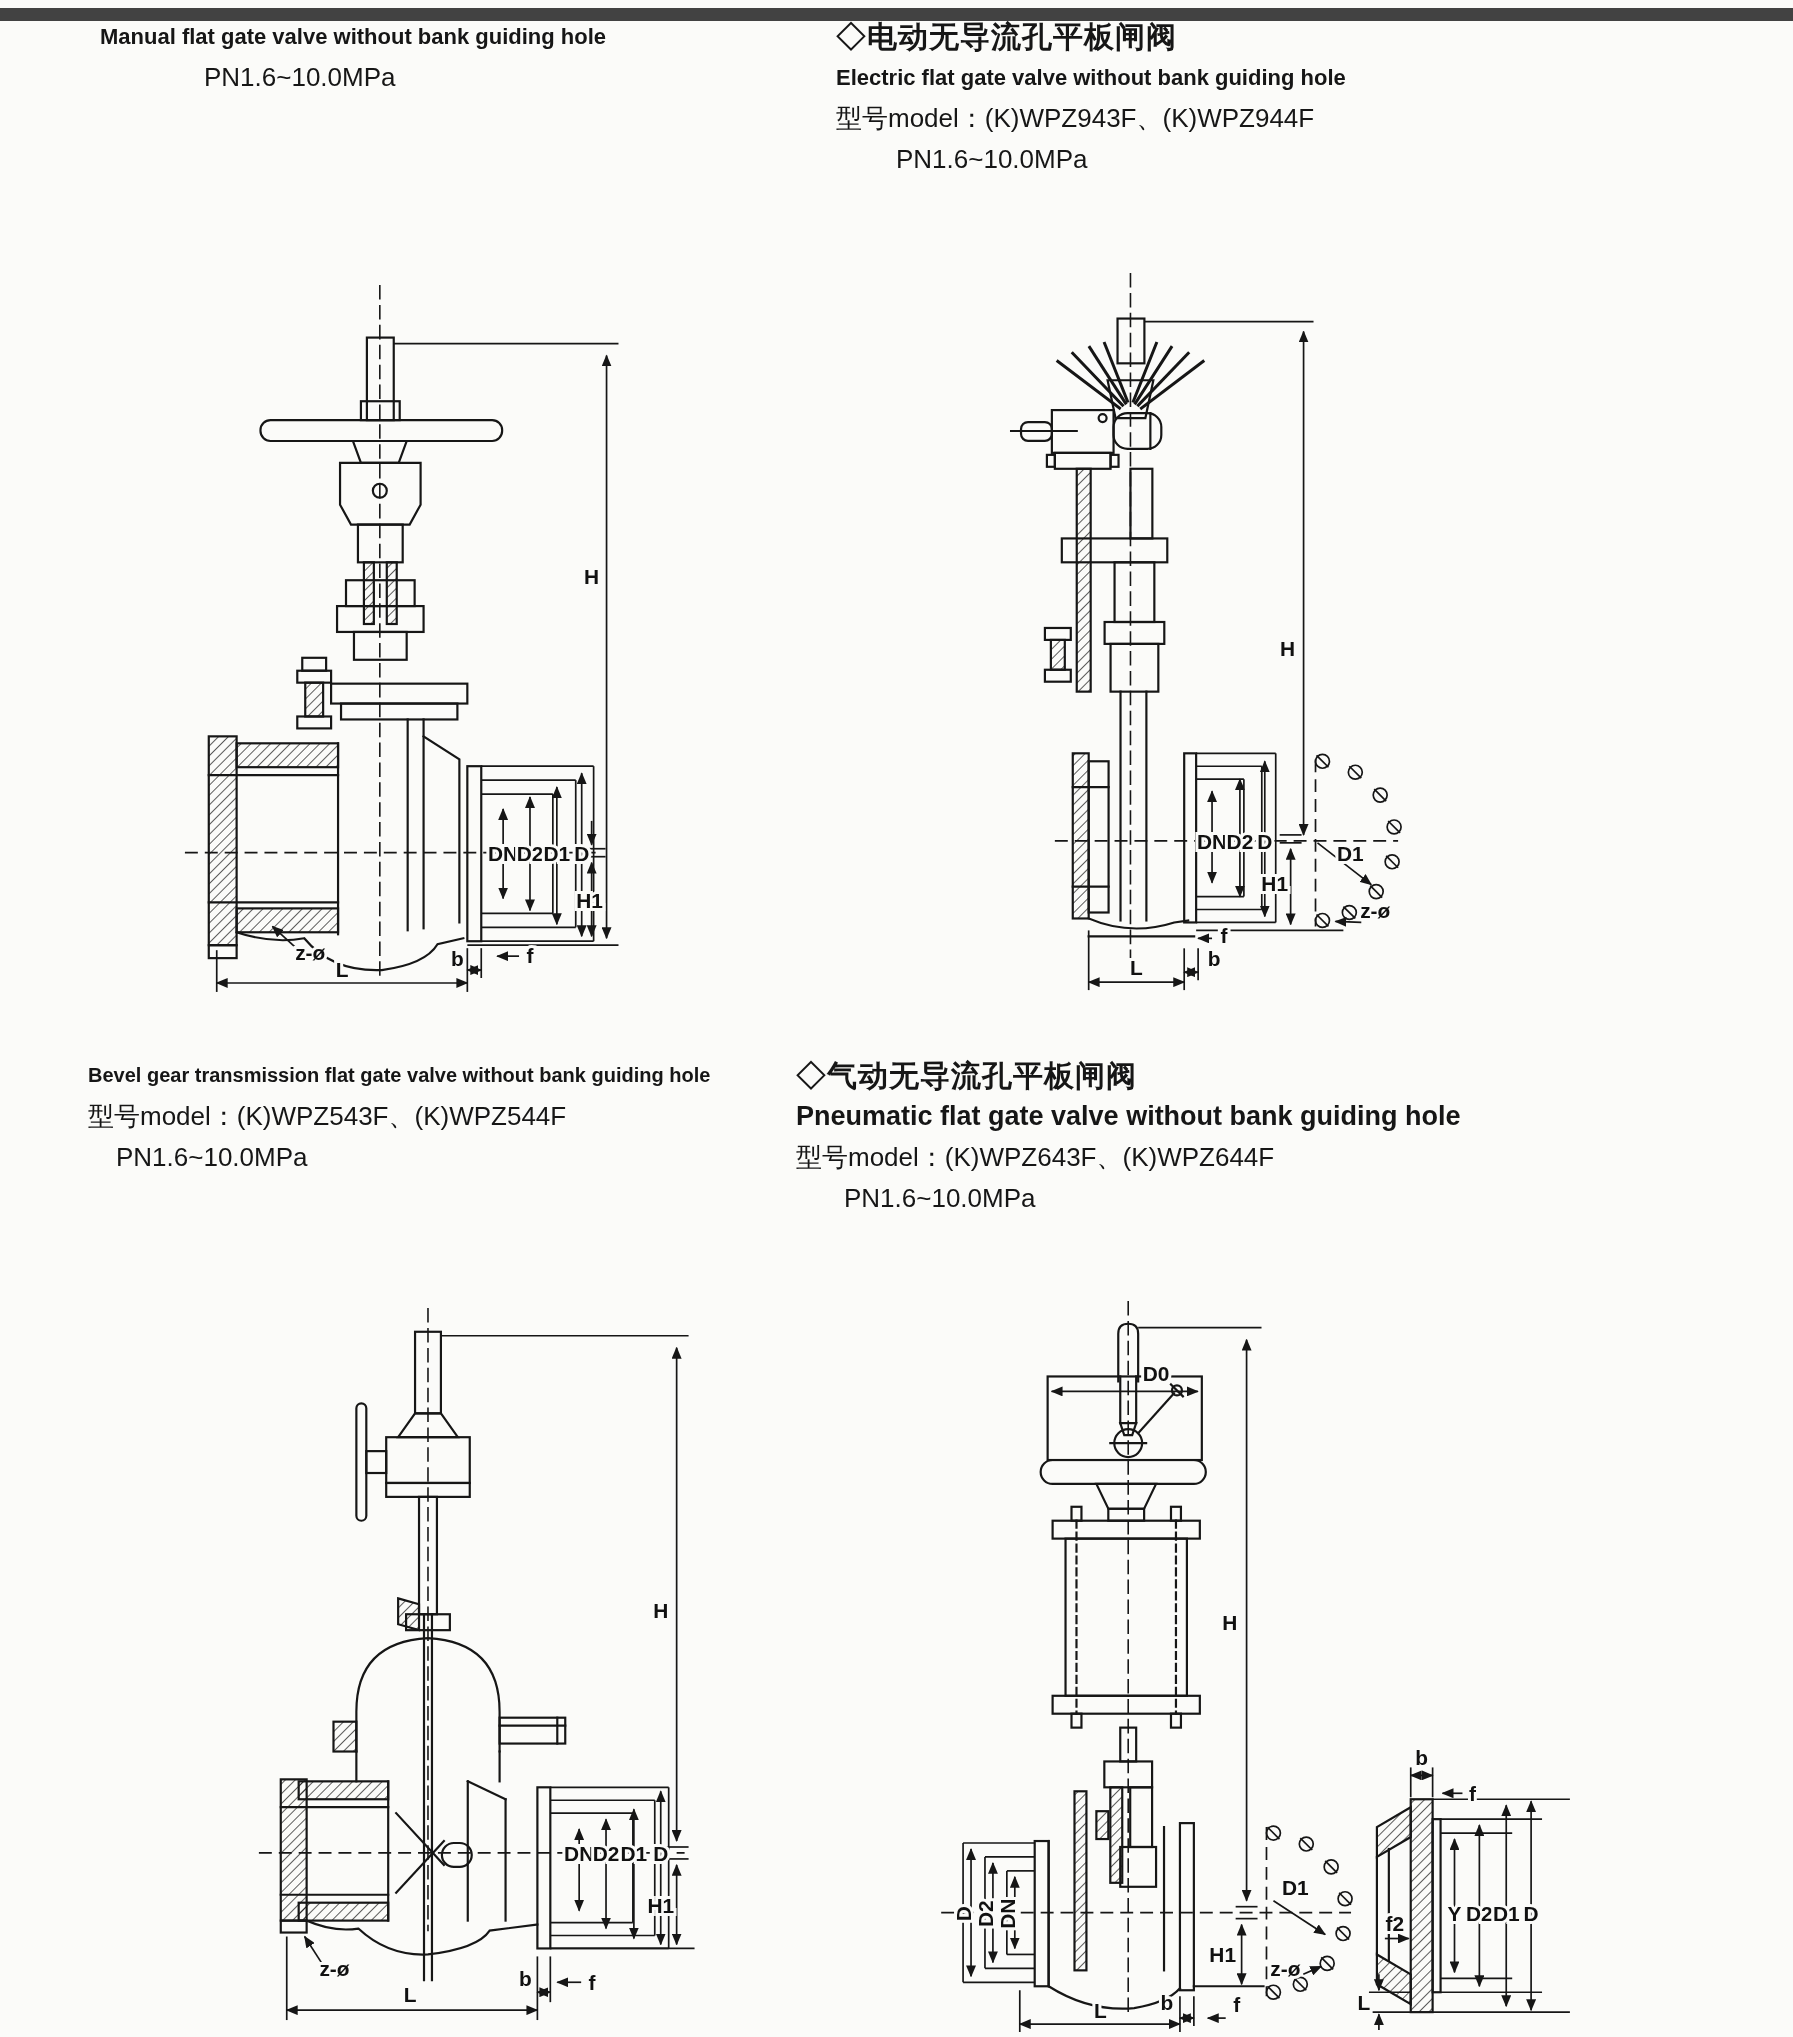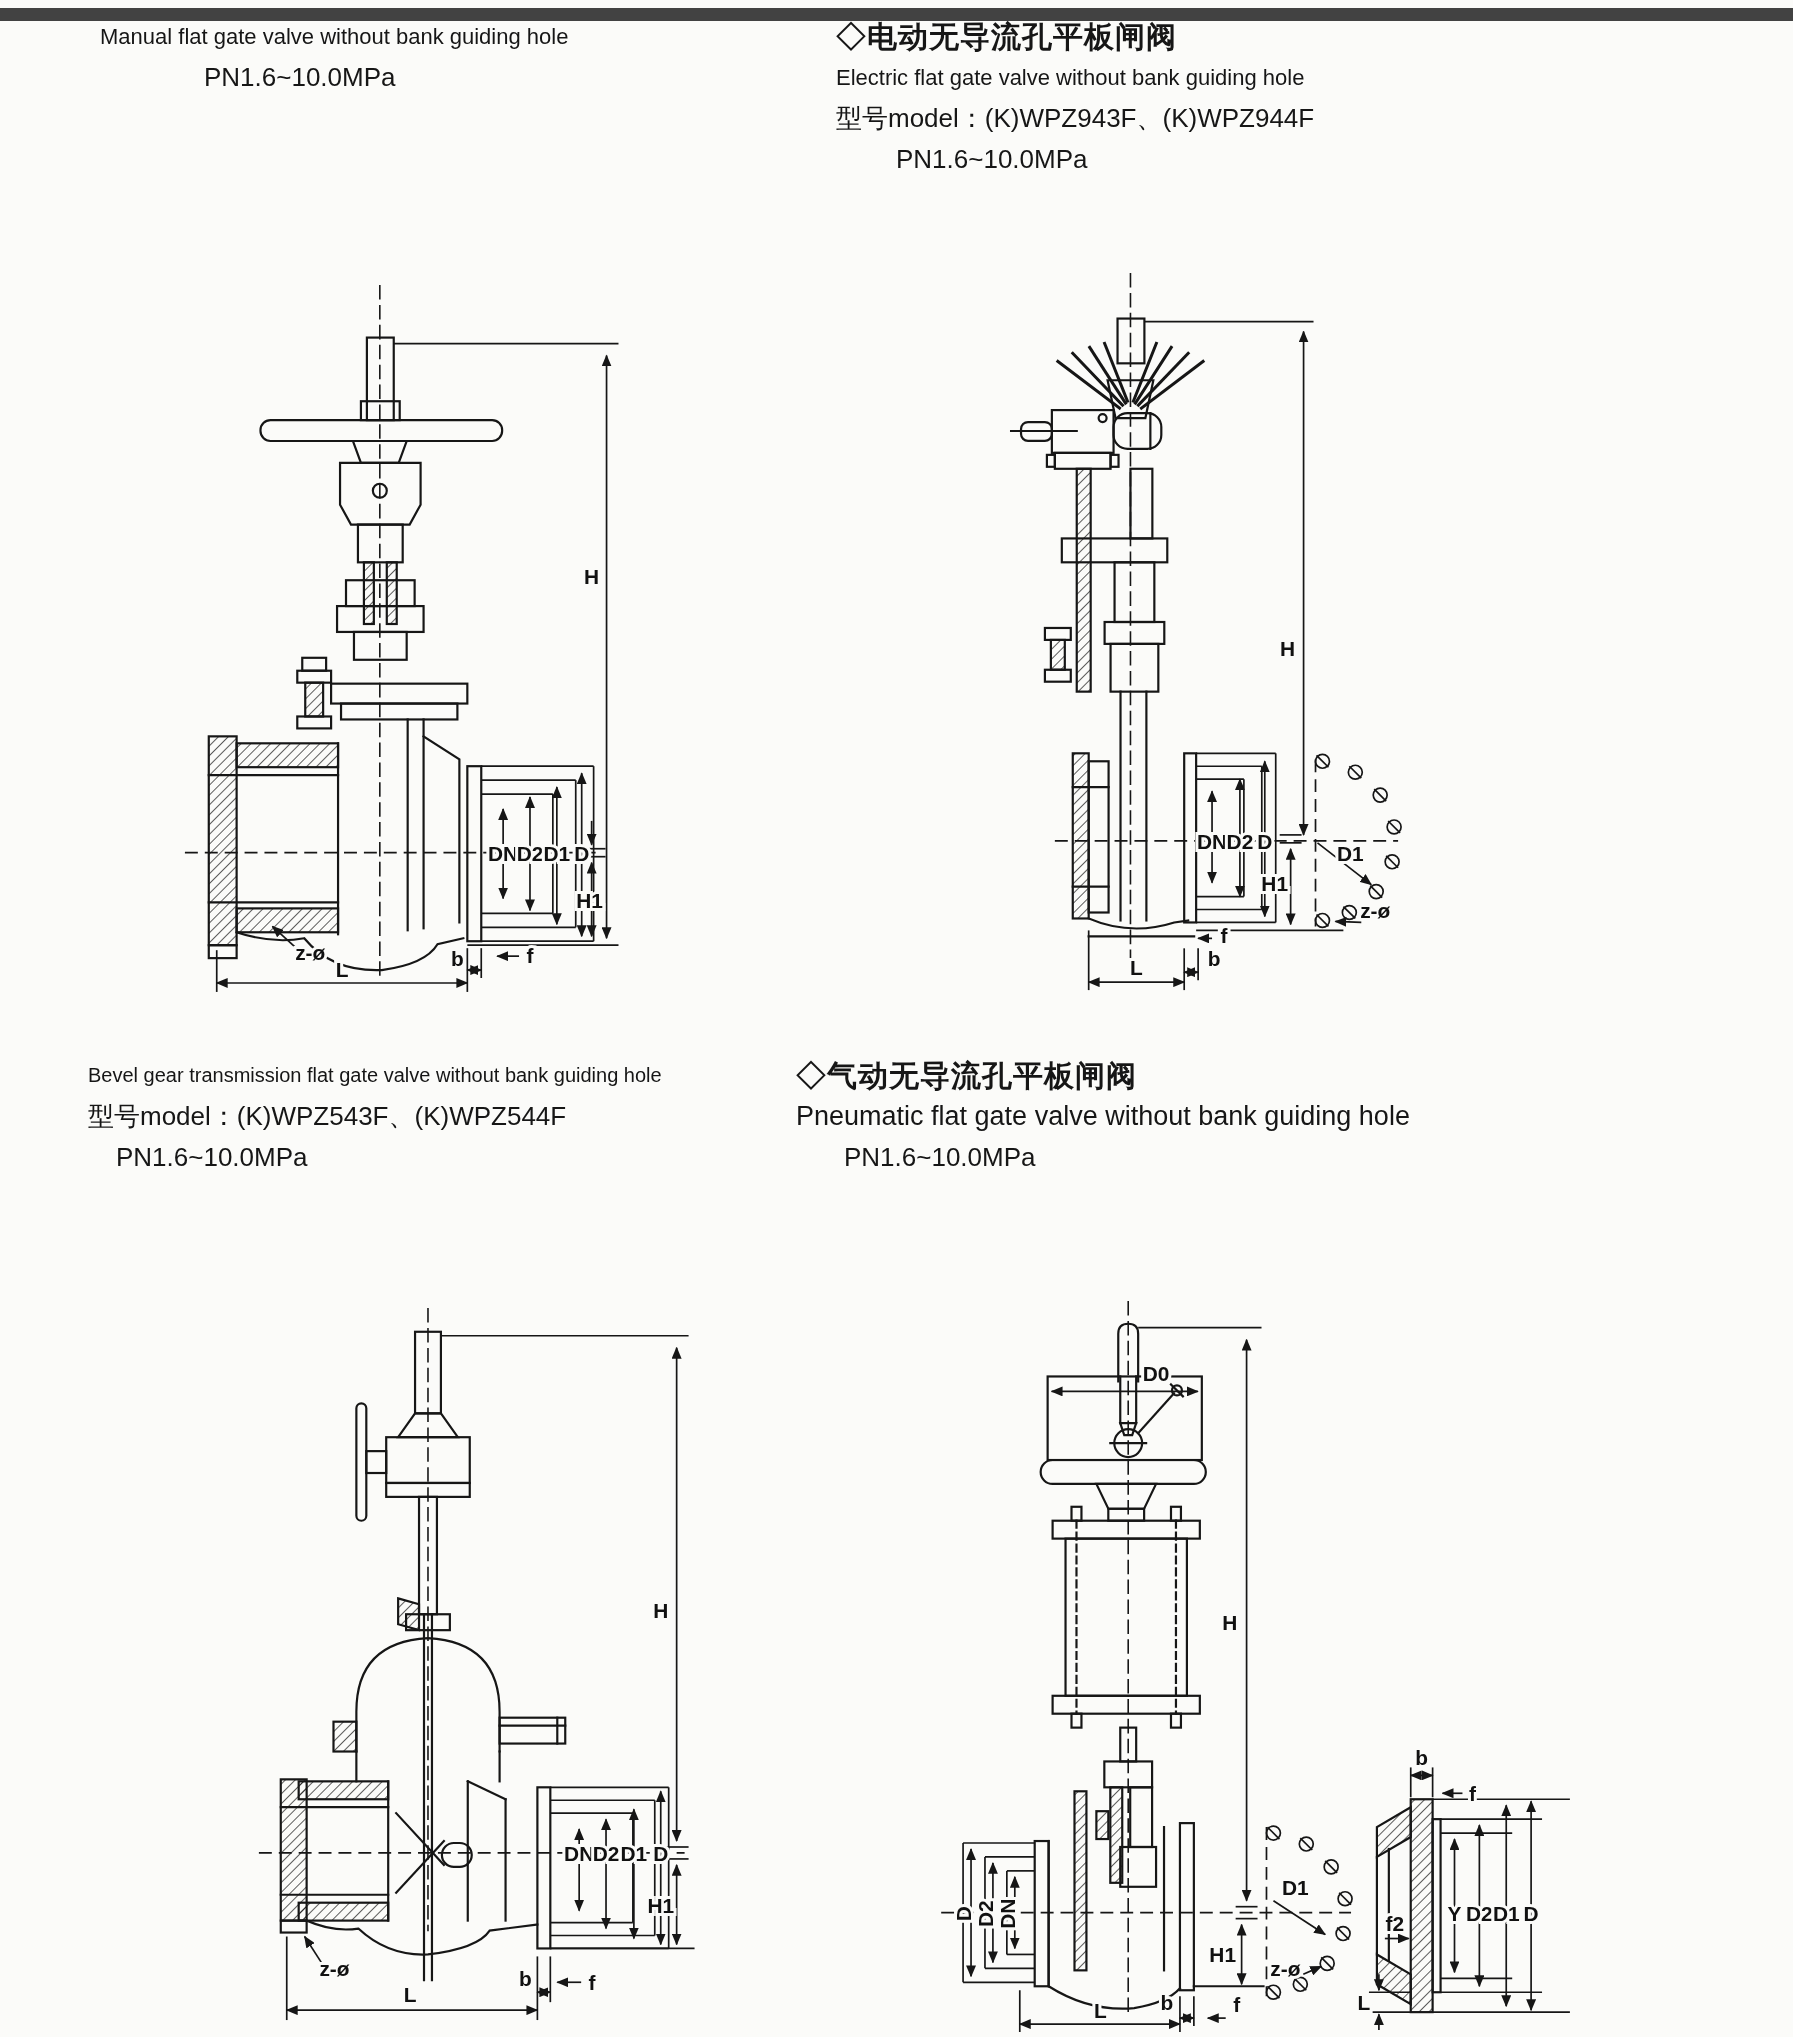--- a/index.html
+++ b/index.html
@@ -1,21 +1,21 @@
 <!DOCTYPE html>
 <html><head>
 <meta charset="utf-8">
 <style>
   html,body{margin:0;padding:0;background:#e8e8e8}
   .sheet{position:relative;width:1794px;height:2038px;background:#fbfbf9;overflow:hidden;
          font-family:"Liberation Sans",sans-serif;color:#161616}
   .scan-bar{position:absolute;left:0;top:8px;width:100%;height:13px;background:#424242}
   .txt{position:absolute;line-height:41px;white-space:nowrap}
   .txt .zh{font-size:30px;font-weight:bold;letter-spacing:1px}
-  .txt .en{font-weight:normal}
+  .txt .en{font-weight:bold}
   .txt .model{font-size:26px}
   .txt .pn{font-size:26px}
   .tl{left:100px;top:16px}.tl .en{font-size:22px}.tl .pn{margin-left:104px}
   .tr{left:836px;top:16px}.tr .en{font-size:22px}.tr .pn{margin-left:60px}
   .bl{left:88px;top:1055px}.bl .en{font-size:20px}.bl .pn{margin-left:28px}
   .br{left:796px;top:1055px}.br .en{font-size:27px}.br .pn{margin-left:48px}
   .dwg{position:absolute}
   .ln{stroke:#161616;stroke-width:2.2;fill:none;stroke-linecap:square}
   .tn{stroke:#161616;stroke-width:1.7;fill:none}
   .cl{stroke-dasharray:13 7}
@@ -43,20 +43,21 @@
 
   <section class="txt bl">
     <div class="en">Bevel gear transmission flat gate valve without bank guiding hole</div>
     <div class="model">型号model：(K)WPZ543F、(K)WPZ544F</div>
     <div class="pn">PN1.6~10.0MPa</div>
   </section>
 
   <section class="txt br">
     <div class="zh">◇气动无导流孔平板闸阀</div>
     <div class="en">Pneumatic flat gate valve without bank guiding hole</div>
+    <div class="model">型号model：(K)WPZ643F、(K)WPZ644F</div>
     <div class="pn">PN1.6~10.0MPa</div>
   </section>
 
   <svg class="dwg" style="left:169px;top:234px" width="537" height="776" viewBox="0 0 540 780">
     <defs>
       <marker id="m1" viewBox="0 0 12 10" markerWidth="12" markerHeight="10" refX="11" refY="5" orient="auto-start-reverse" markerUnits="userSpaceOnUse">
           <path d="M0,0L12,5L0,10Z" fill="#161616"></path>
         </marker>
       <pattern id="p1" width="7" height="7" patternUnits="userSpaceOnUse" patternTransform="rotate(45)">
         <line x1="0" y1="0" x2="0" y2="7" stroke="#161616" stroke-width="1.4"></line>

